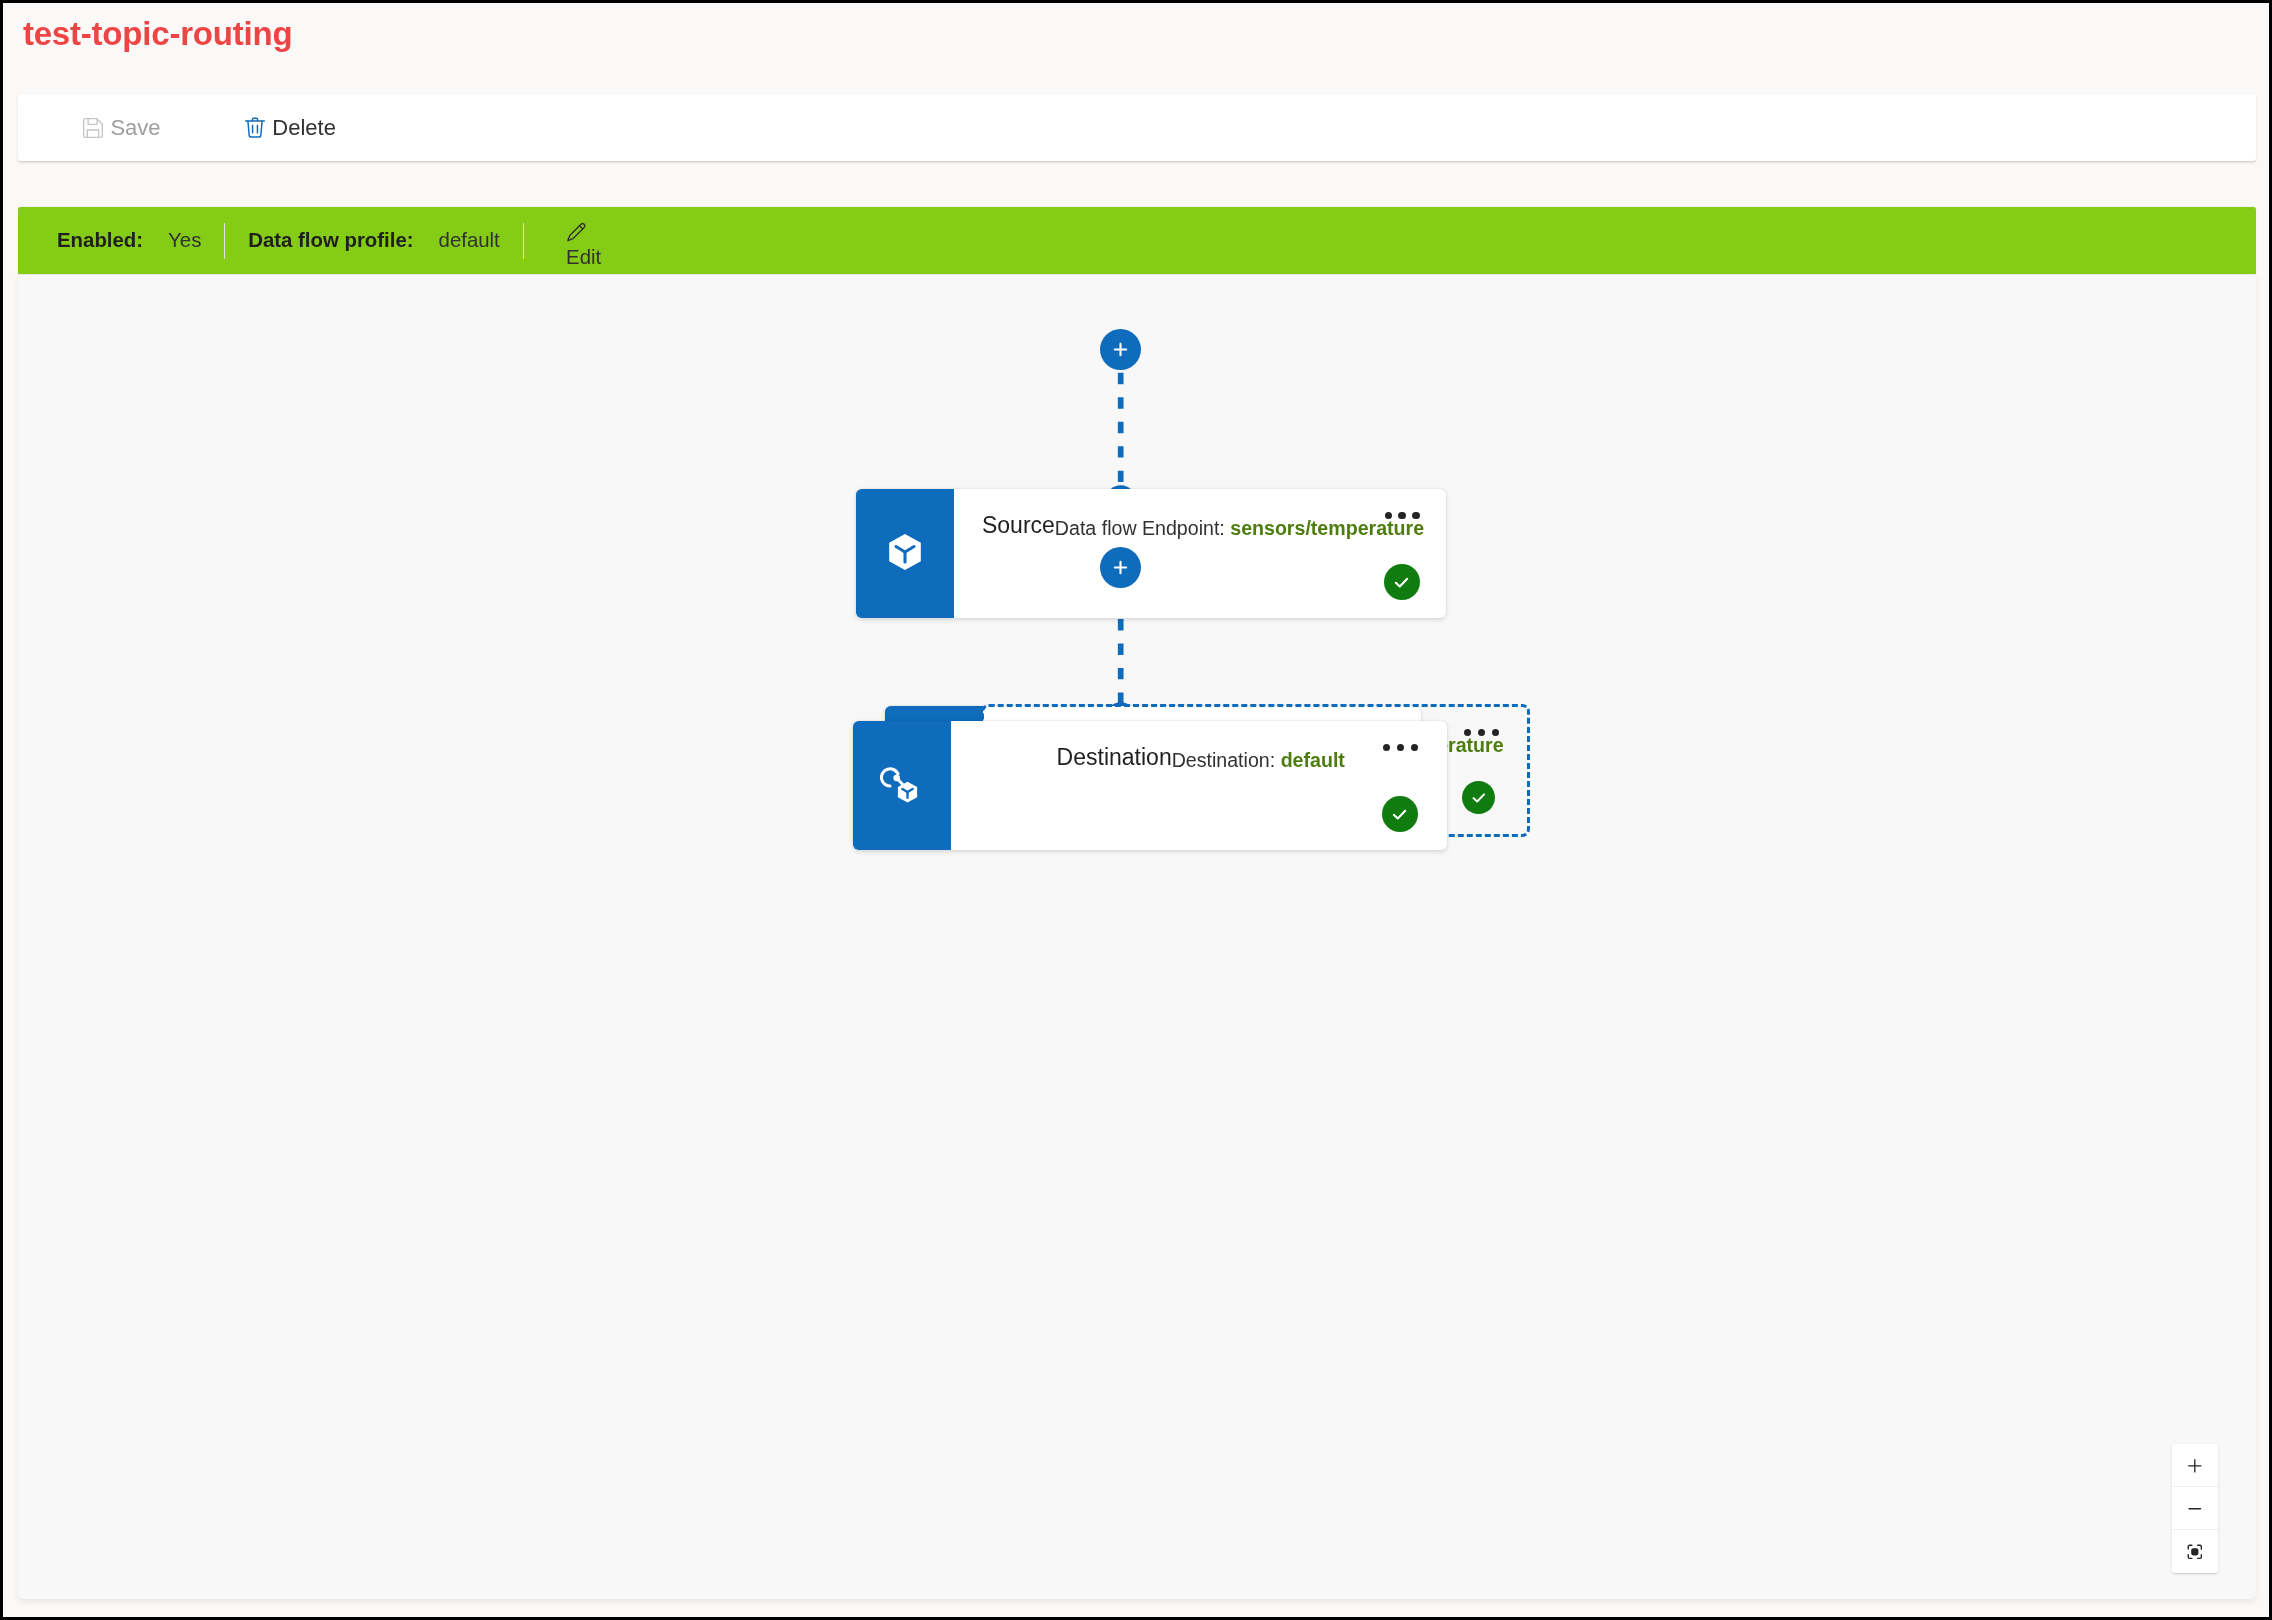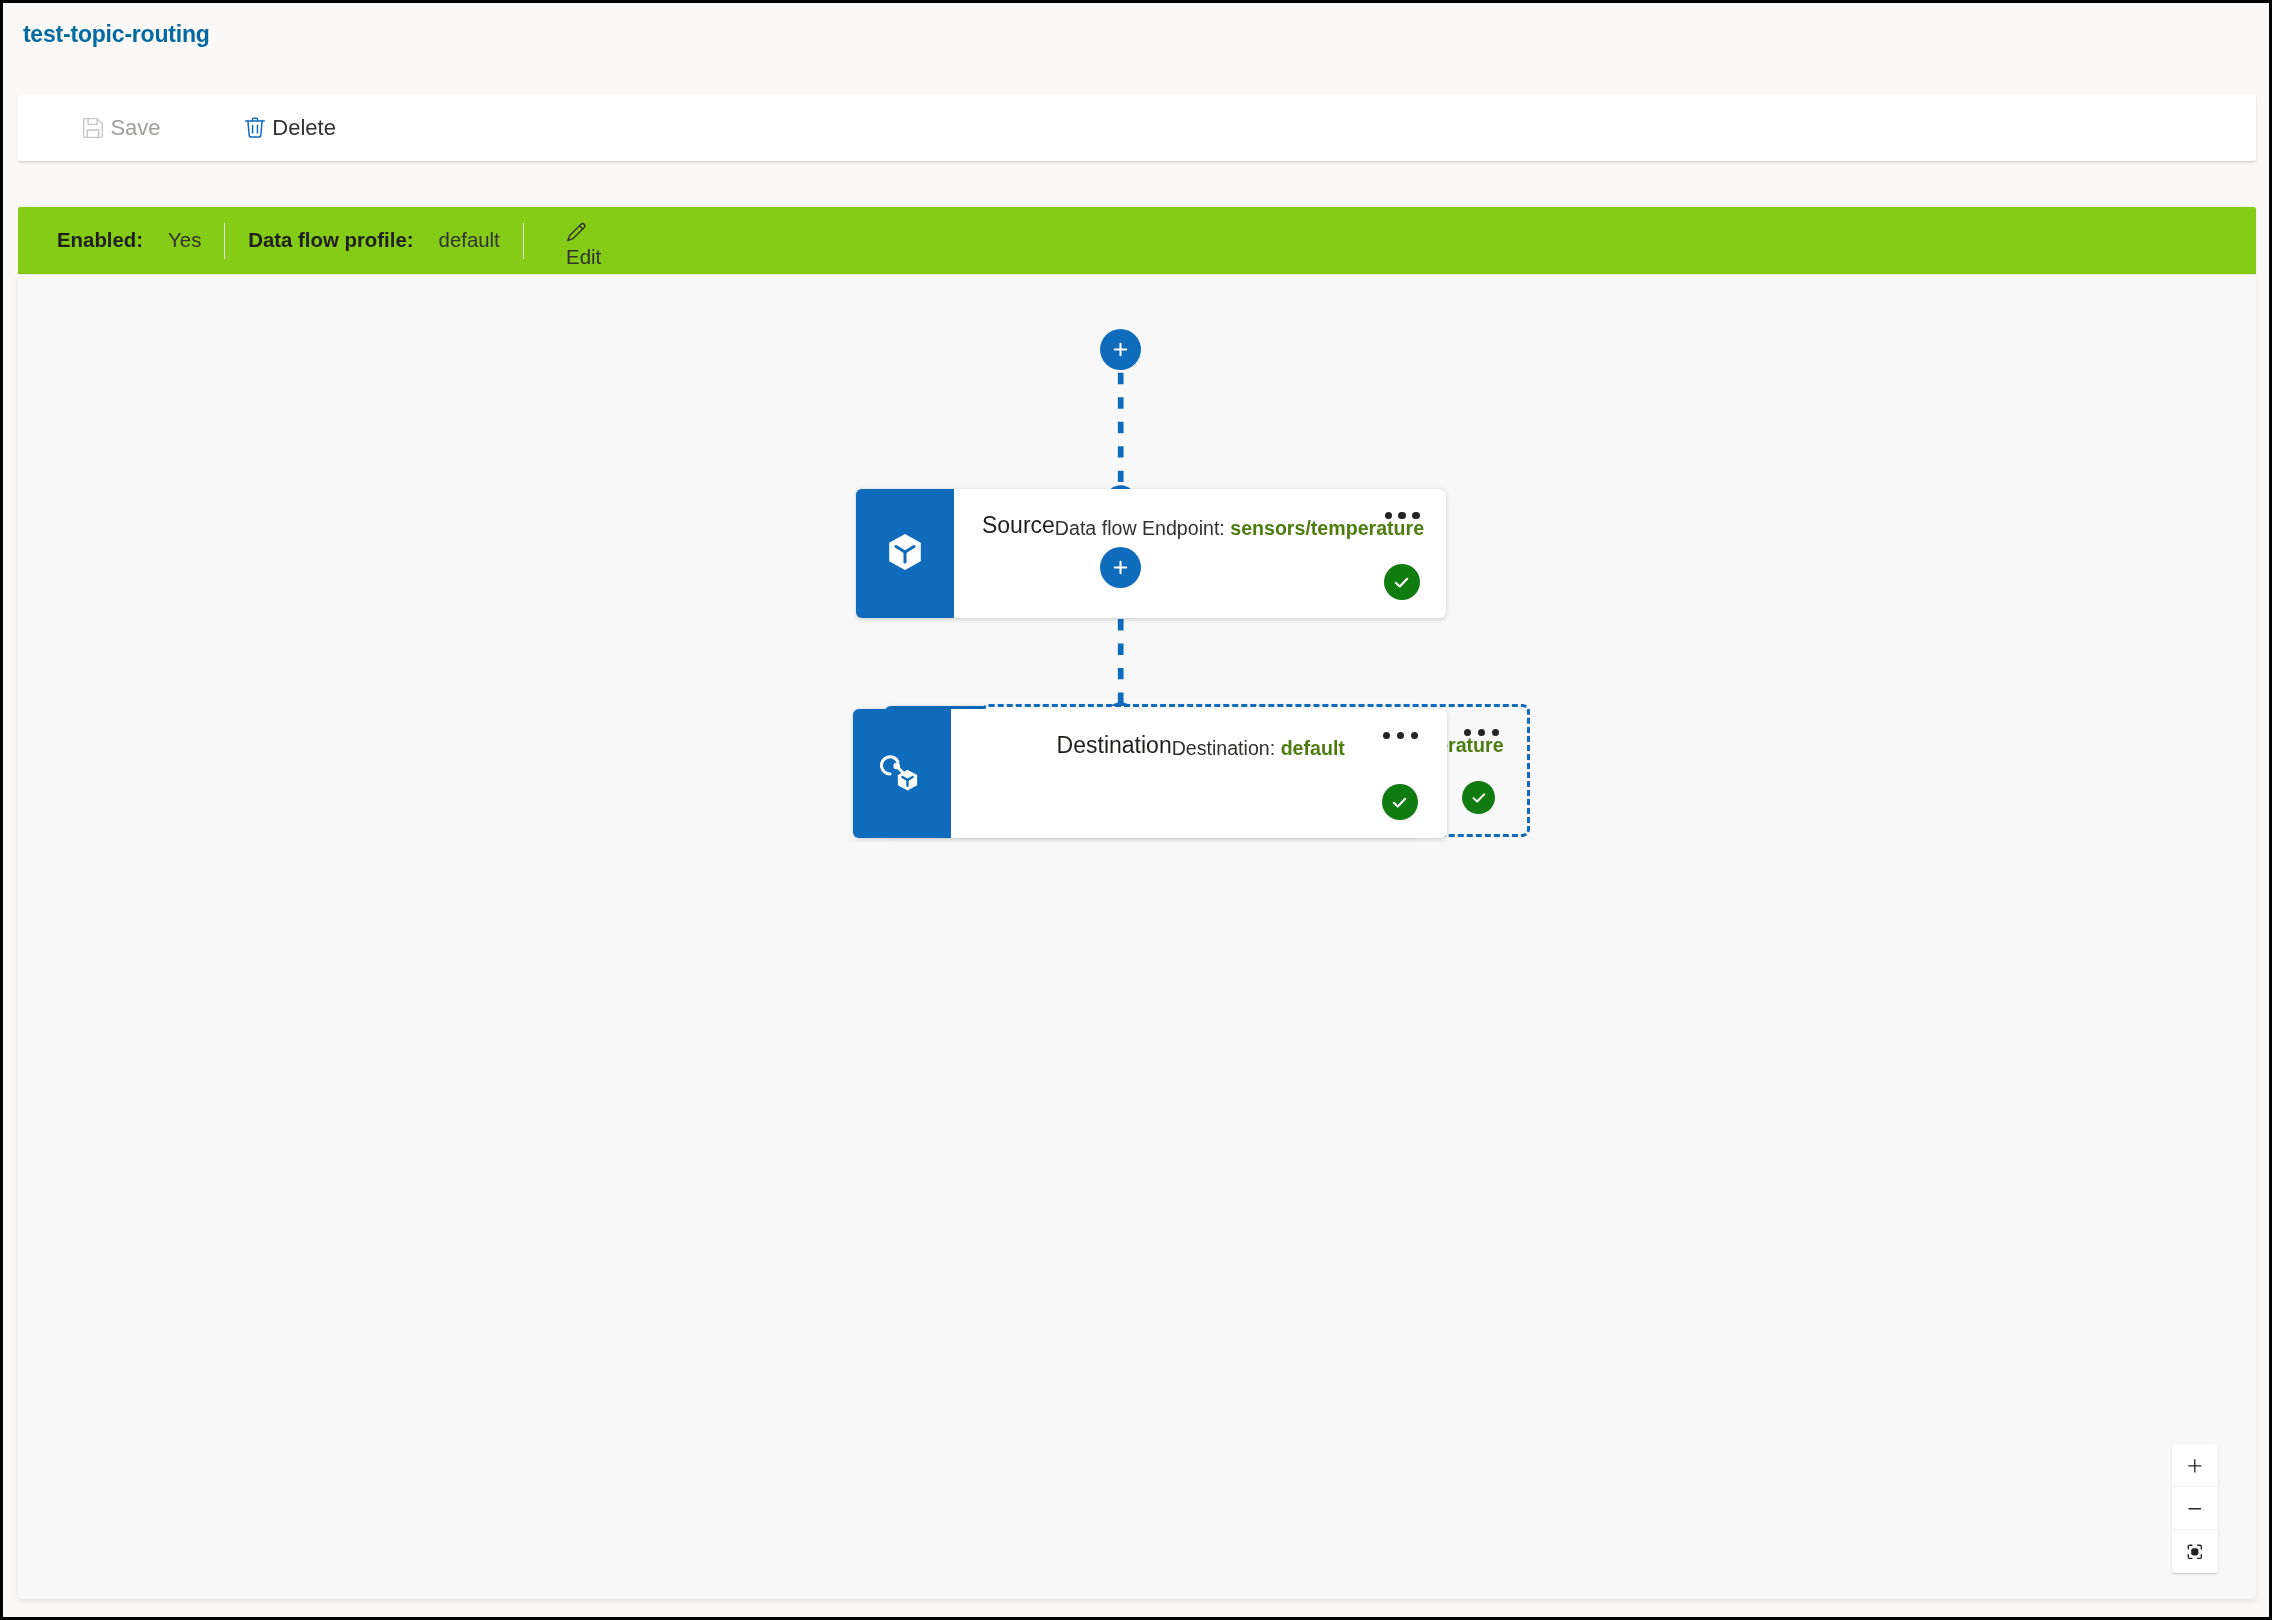--- a/index.html
+++ b/index.html
@@ -20,23 +20,23 @@
     background: #faf9f8;
     font-family: "Liberation Sans", sans-serif;
     overflow: hidden;
   }
 
   
   .page-title {
     position: absolute;
     left: 19.6px;
     top: 9.8px;
-    font-size: 23px;
+    font-size: 33px;
     font-weight: 600;
-    color: #0369a1;
+    color: #ef4444;
     letter-spacing: -0.2px;
     line-height: 42px;
   }
 
   
   .command-bar {
     position: absolute;
     left: 14.7px;
     top: 91px;
     width: 2238px;
@@ -373,21 +373,21 @@
         </div>
       </div>
     </div>
 
     <div style="position:absolute;left:1082px;top:981px;width:41px;height:41px;border-radius:50%;background:#0f6cbd;display:flex;align-items:center;justify-content:center;cursor:pointer;transform:translateY(-709px);">
       <svg viewBox="0 0 24 24" width="21" height="21" stroke="#ffffff" stroke-width="2.4" stroke-linecap="round">
         <path d="M12 5.5 V18.5 M5.5 12 H18.5"></path>
       </svg>
     </div>
 
-    <div class="node" style="left:835px; top:160px; width:594px; height:129px; transform:translateY(274px);">
+    <div class="node" style="left:835px; top:172px; width:594px; height:129px; transform:translateY(274px);">
       <div class="node-icon">
         <span>
           <svg viewBox="0 0 48 48" width="44" height="44">
             <path d="M19.5 12.8 a9.4 9.4 0 1 0 -8.6 13.4" fill="none" stroke="#ffffff" stroke-width="3.4" stroke-linecap="round"></path>
             <circle cx="18.2" cy="17.4" r="3.6" fill="#ffffff"></circle>
             <path d="M19.6 19 L25.6 25.4" stroke="#ffffff" stroke-width="3.2" stroke-linecap="round"></path>
             <path d="M30 21.5 L40.5 27.3 V38.4 L30 44.2 L19.5 38.4 V27.3 Z" fill="#ffffff"></path>
             <path d="M30 32.8 L30 39" stroke="#0f6cbd" stroke-width="2.6" stroke-linecap="round" fill="none"></path>
             <path d="M30 32.8 L24.4 29.4" stroke="#0f6cbd" stroke-width="2.6" stroke-linecap="round" fill="none"></path>
             <path d="M30 32.8 L35.6 29.4" stroke="#0f6cbd" stroke-width="2.6" stroke-linecap="round" fill="none"></path>

